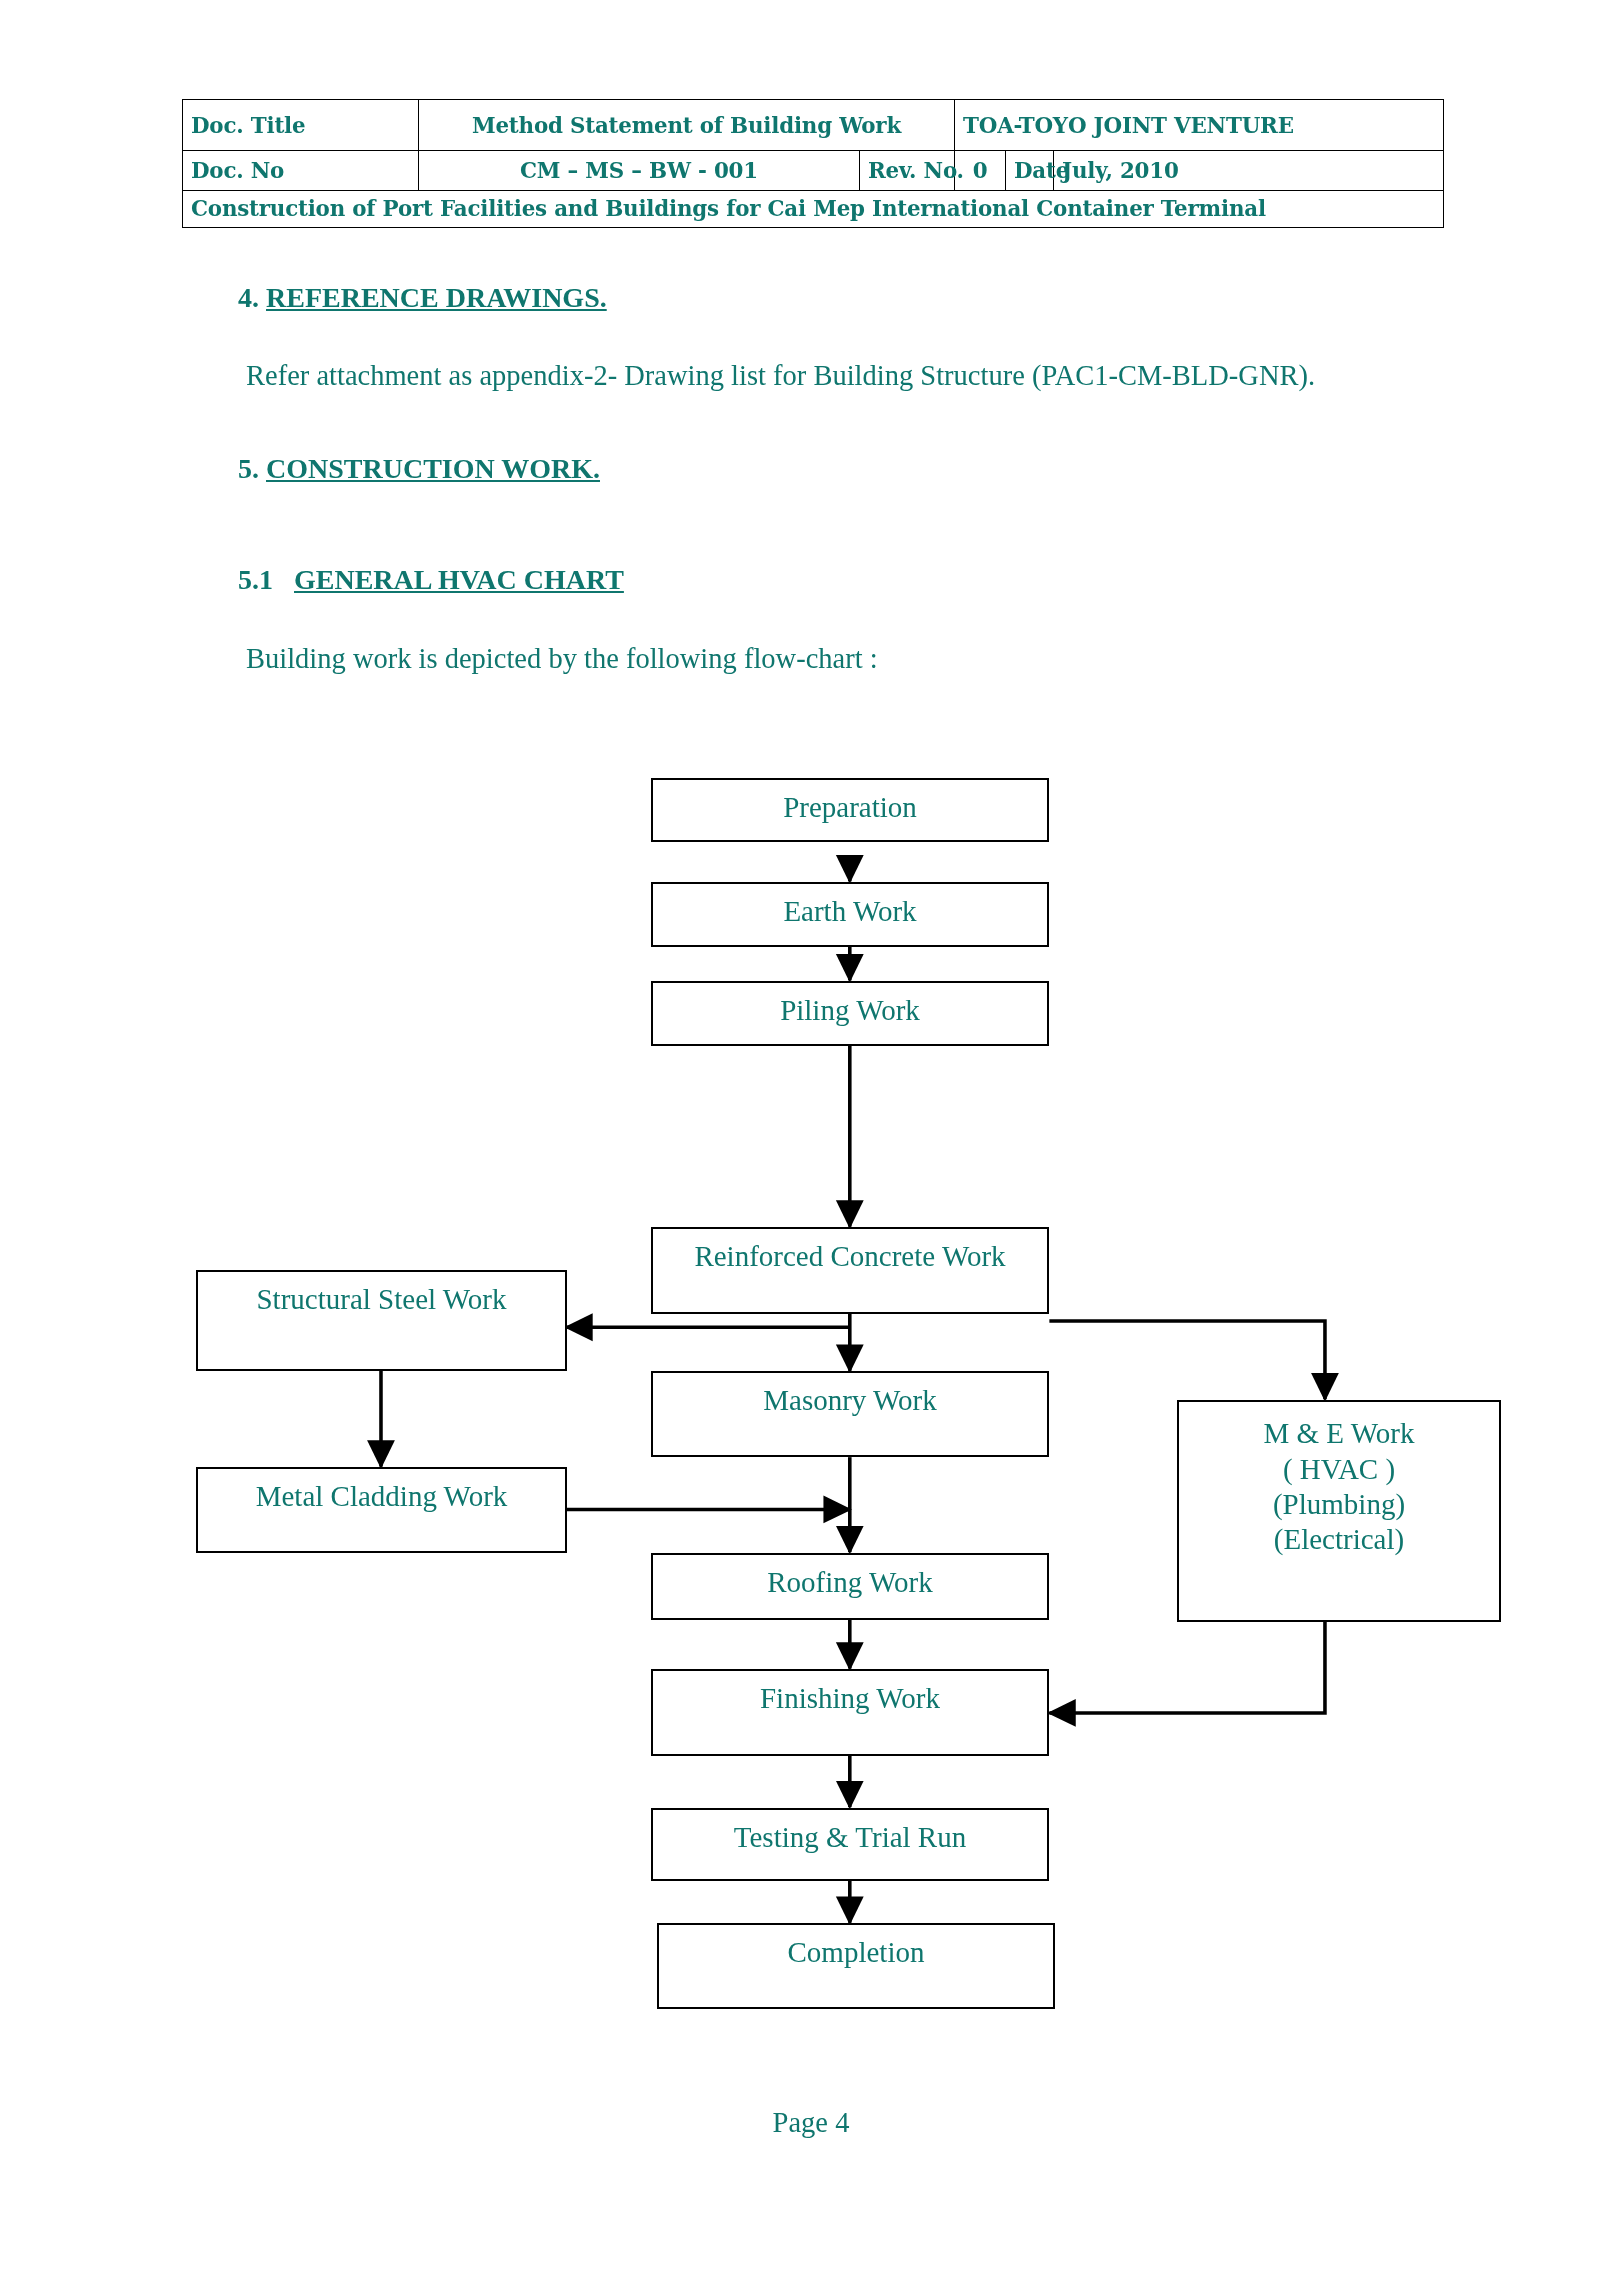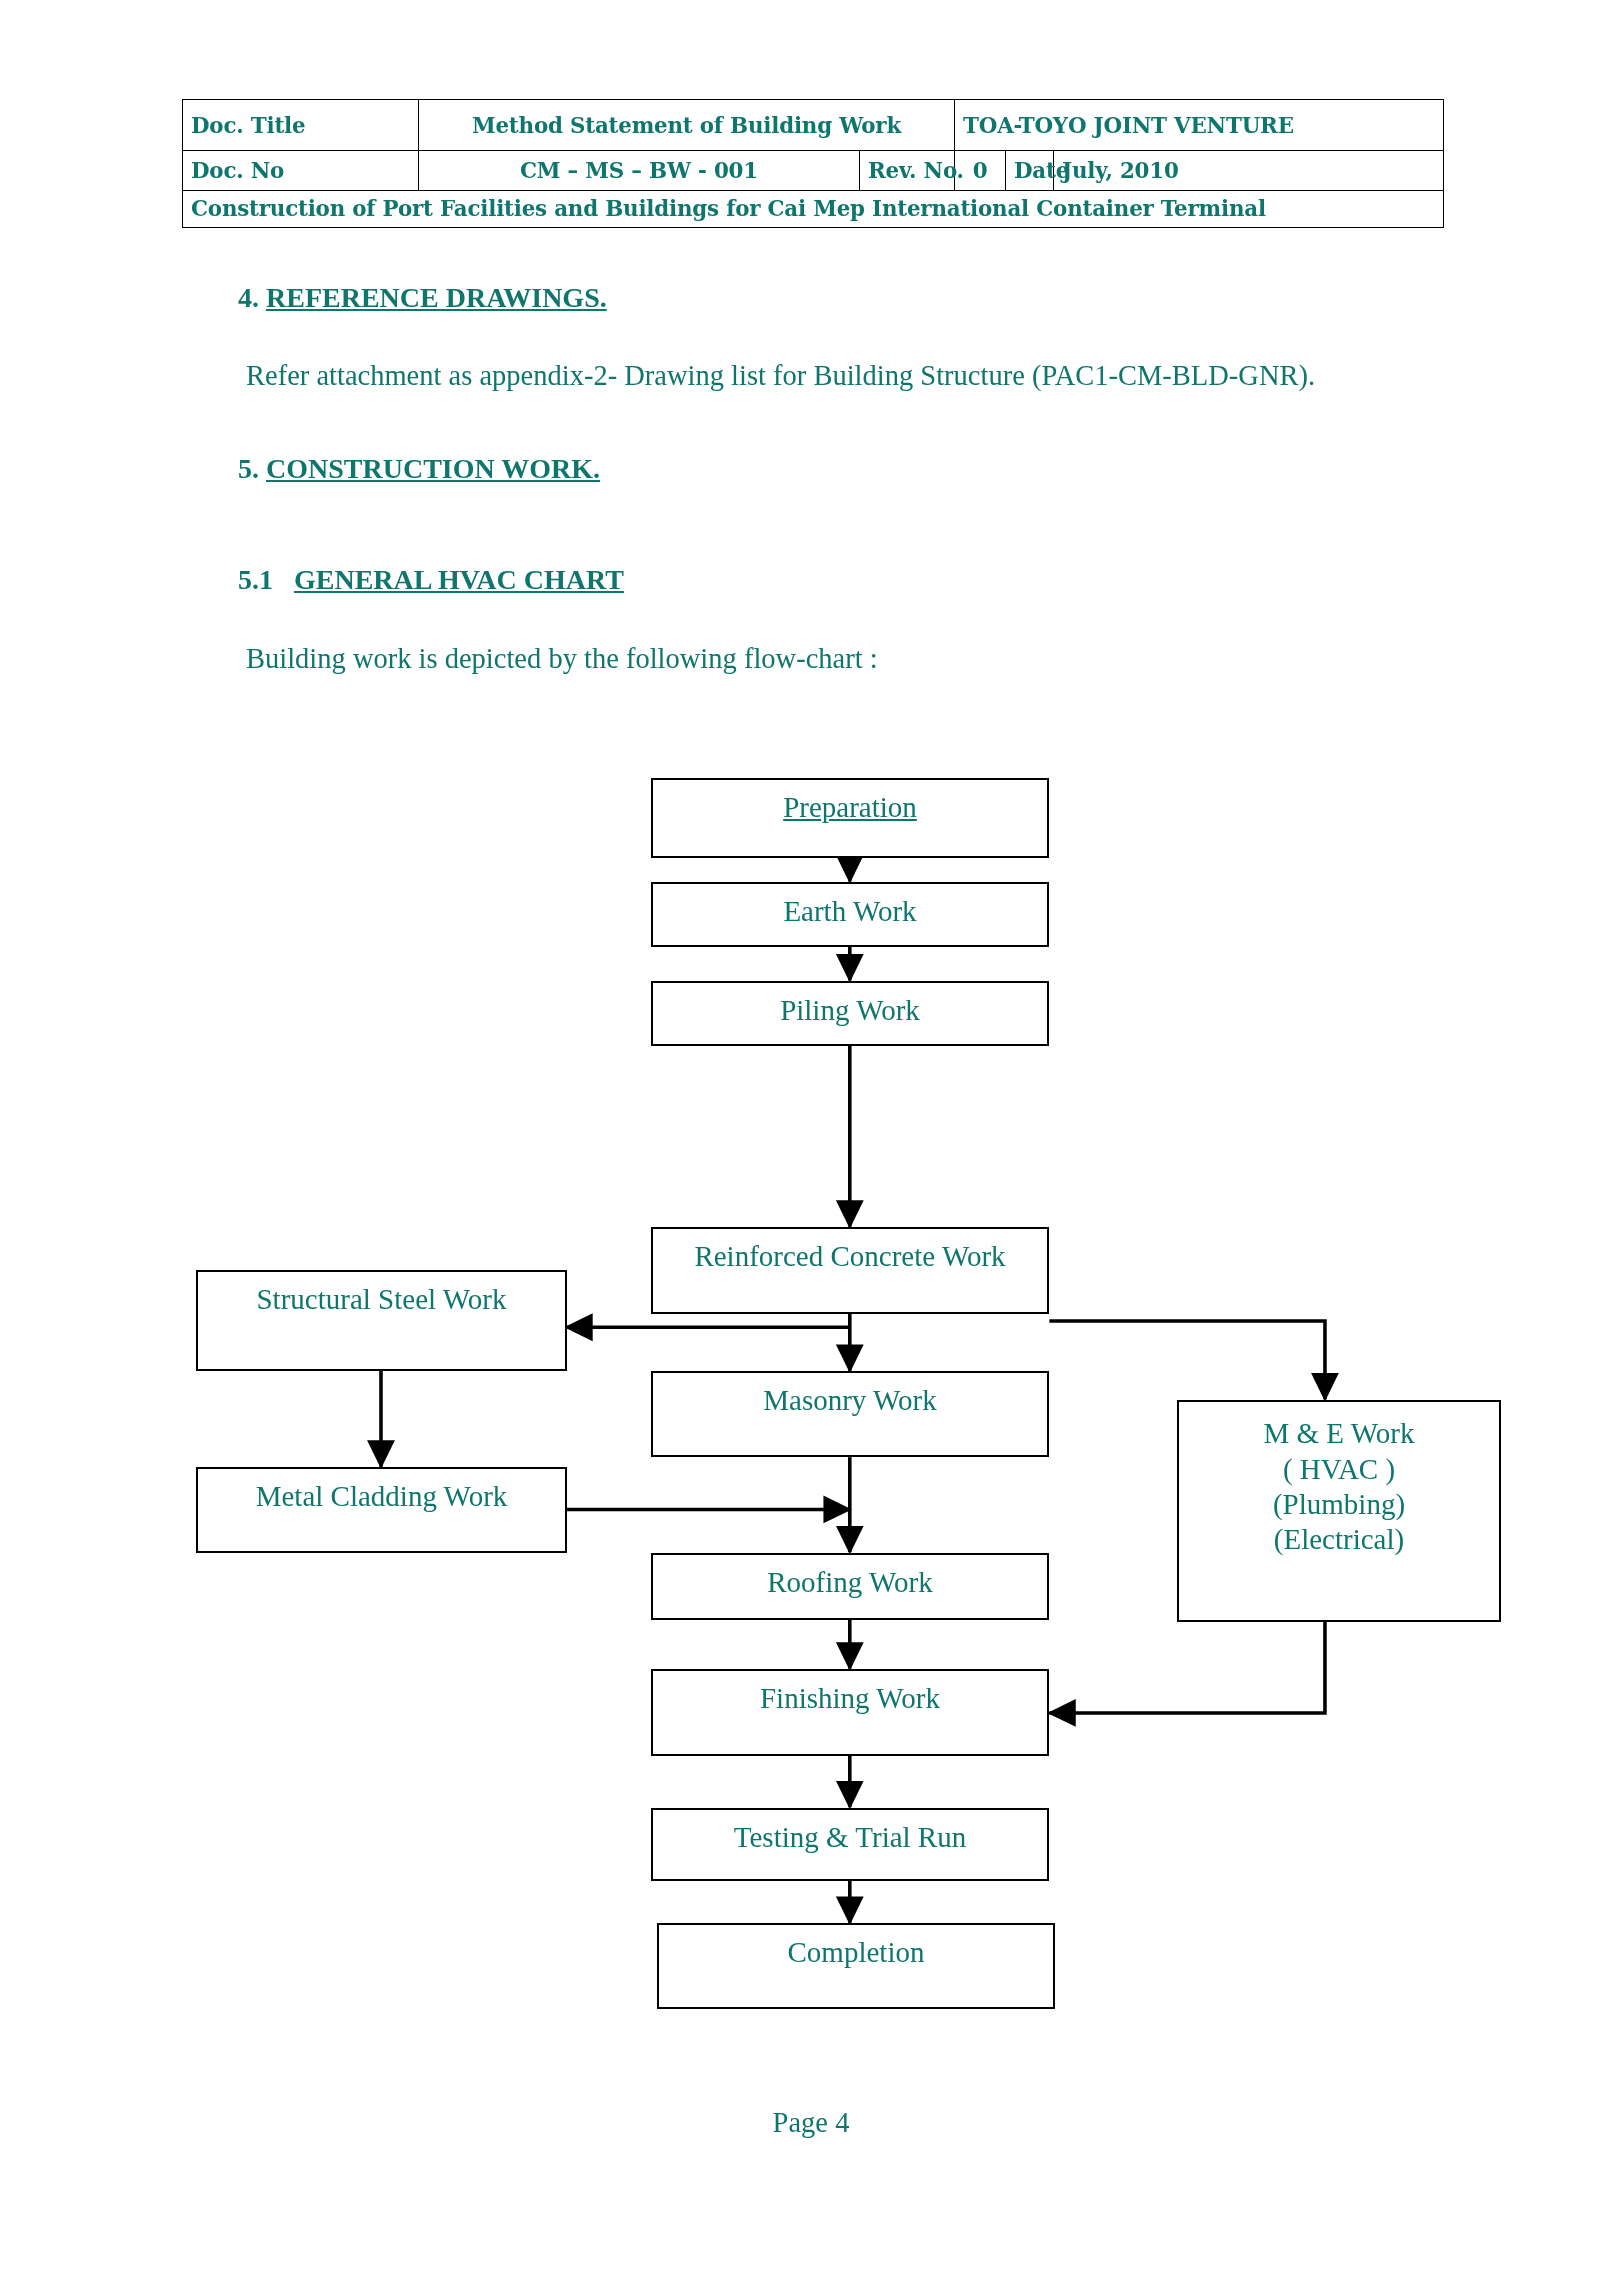--- a/index.html
+++ b/index.html
@@ -187,21 +187,21 @@
         <path d="M1073,2045 L1073,2107"></path>
 
         <path d="M1673,2047 L1673,2163 L1325,2163"></path>
 
         <path d="M1073,2217 L1073,2282"></path>
 
         <path d="M1073,2374 L1073,2428"></path>
       </g>
     </svg>
 
-    <div class="node" style="left:651px;  top:778px;  width:398px; height:80px;text-decoration:underline;">Preparation</div>
+    <div class="node" style="left:651px;  top:778px;  width:398px; height:64px;">Preparation</div>
 
     <div class="node" style="left:651px;  top:882px; width:398px; height:65px;">Earth Work</div>
 
     <div class="node" style="left:651px;  top:981px; width:398px; height:65px;">Piling Work</div>
 
     <div class="node" style="left:651px;  top:1227px; width:398px; height:87px;">Reinforced Concrete Work</div>
 
     <div class="node" style="left:196px;  top:1270px; width:371px; height:101px;">Structural Steel Work</div>
 
     <div class="node" style="left:651px;  top:1371px; width:398px; height:86px;">Masonry Work</div>

